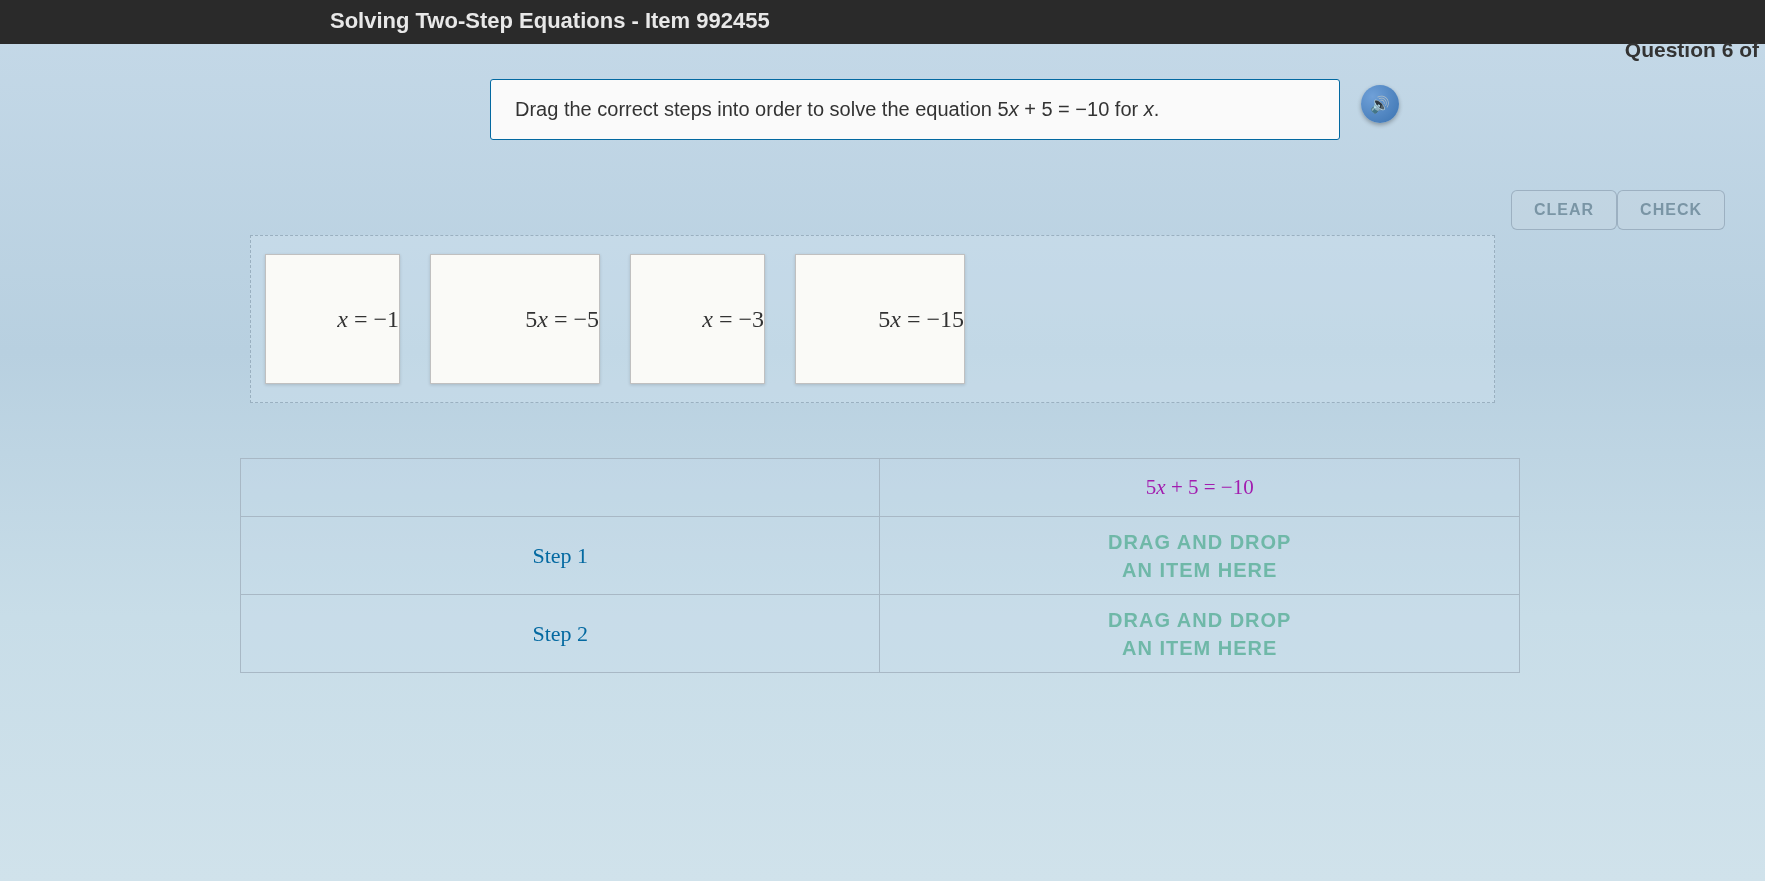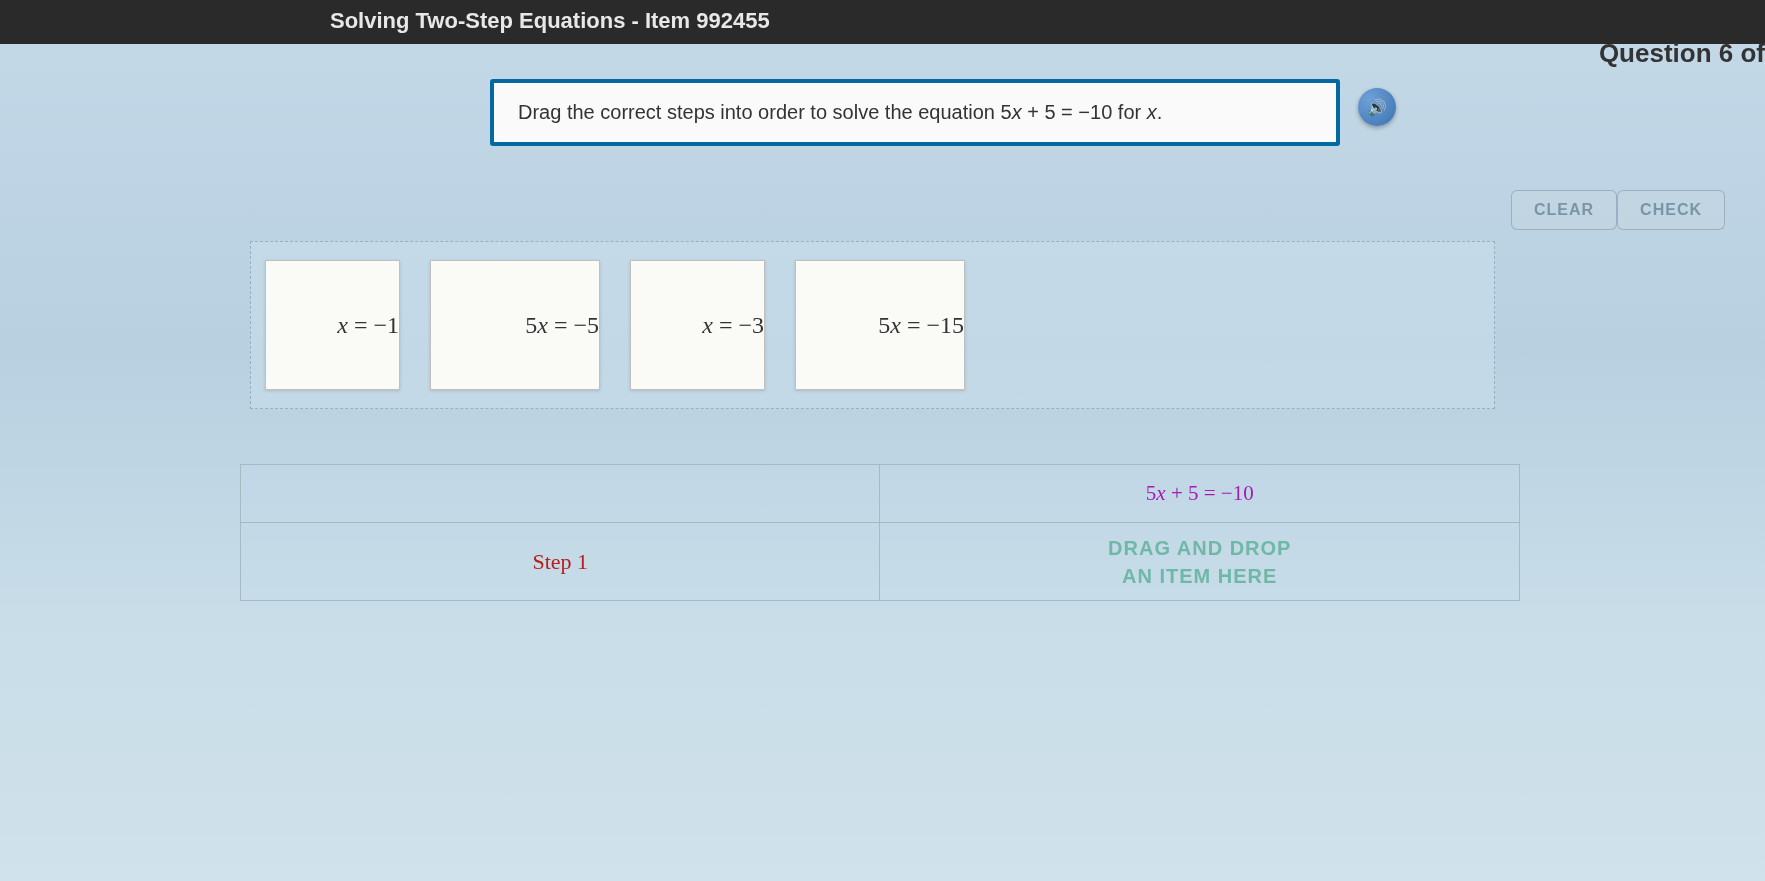--- a/index.html
+++ b/index.html
@@ -23,25 +23,26 @@
       font-weight: bold;
       margin-left: 330px;
       color: #e8e8e8;
     }
     .question-label {
       position: absolute;
       right: 0;
       top: 38px;
       color: #333;
       font-weight: bold;
-      font-size: 26px;
+      font-size: 21px;
+      padding-right: 6px;
     }
     .instruction-bar {
       background: #fafafa;
-      border: 4px solid #0369a1;
+      border: 1px solid #0369a1;
       border-radius: 3px;
       margin: 35px auto 0 auto;
       width: 850px;
       padding: 18px 24px;
       font-size: 20px;
       color: #333;
       position: relative;
       margin-left: 490px;
     }
     .audio-btn {
@@ -113,21 +114,21 @@
     .solution-table td {
       border: 1px solid #a8b8c5;
       height: 58px;
       vertical-align: middle;
       text-align: center;
       background: rgba(200,220,235,0.25);
     }
     .label-cell {
       width: 640px;
       font-size: 22px;
-      color: #b91c1c;
+      color: #0369a1;
       font-family: 'Times New Roman', serif;
     }
     .eq-cell {
       width: 640px;
       font-size: 21px;
       color: #a21caf;
       font-family: 'Times New Roman', serif;
     }
     .drop-cell {
       color: #6fb8a8;
@@ -183,14 +184,21 @@
     <td class="label-cell"></td>
     <td class="eq-cell">5<span class="math-var">x</span> + 5 = −10</td>
   </tr>
   <tr class="drop-row">
     <td class="label-cell">Step 1</td>
     <td class="drop-cell">
       <div>DRAG AND DROP</div>
       <div>AN ITEM HERE</div>
     </td>
   </tr>
+  <tr class="drop-row">
+    <td class="label-cell">Step 2</td>
+    <td class="drop-cell">
+      <div>DRAG AND DROP</div>
+      <div>AN ITEM HERE</div>
+    </td>
+  </tr>
 </tbody>
   </table>
 
 </body></html>

